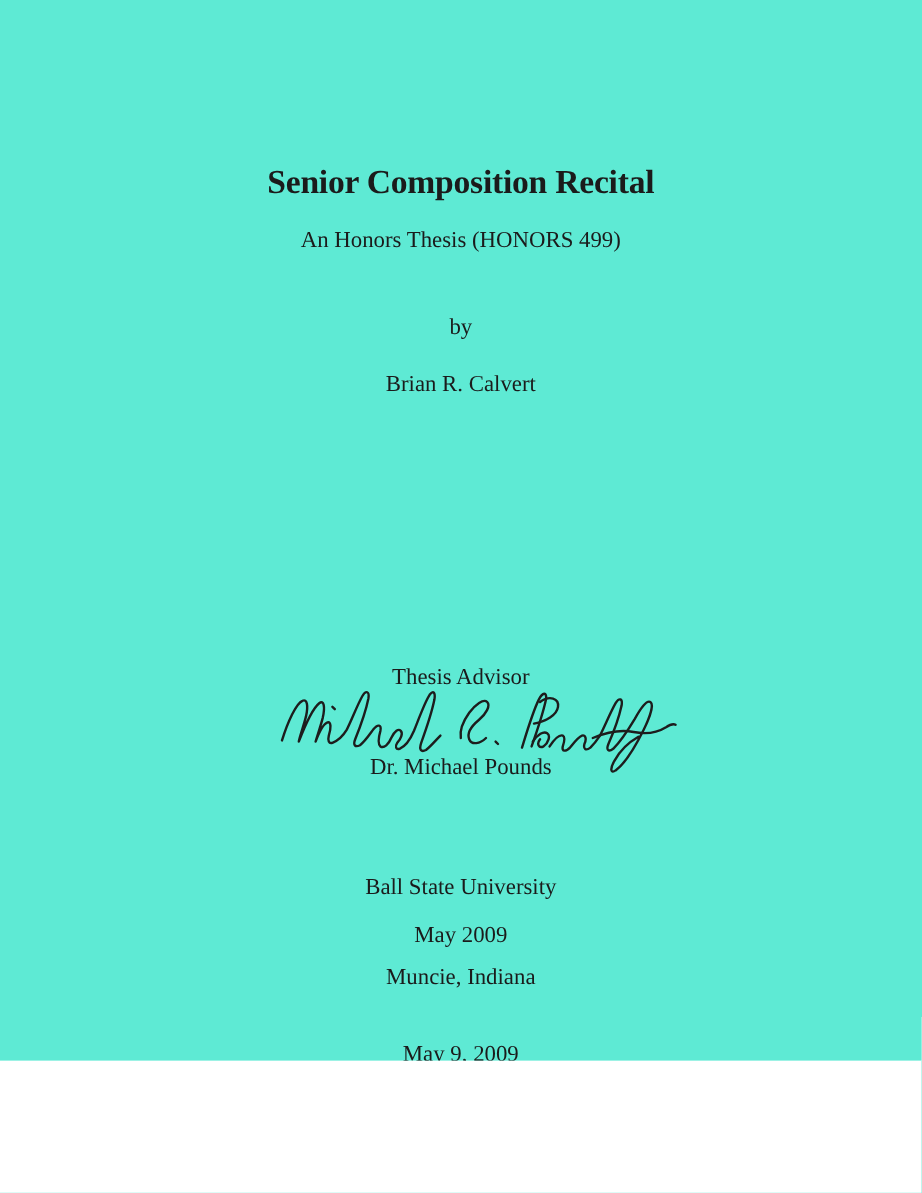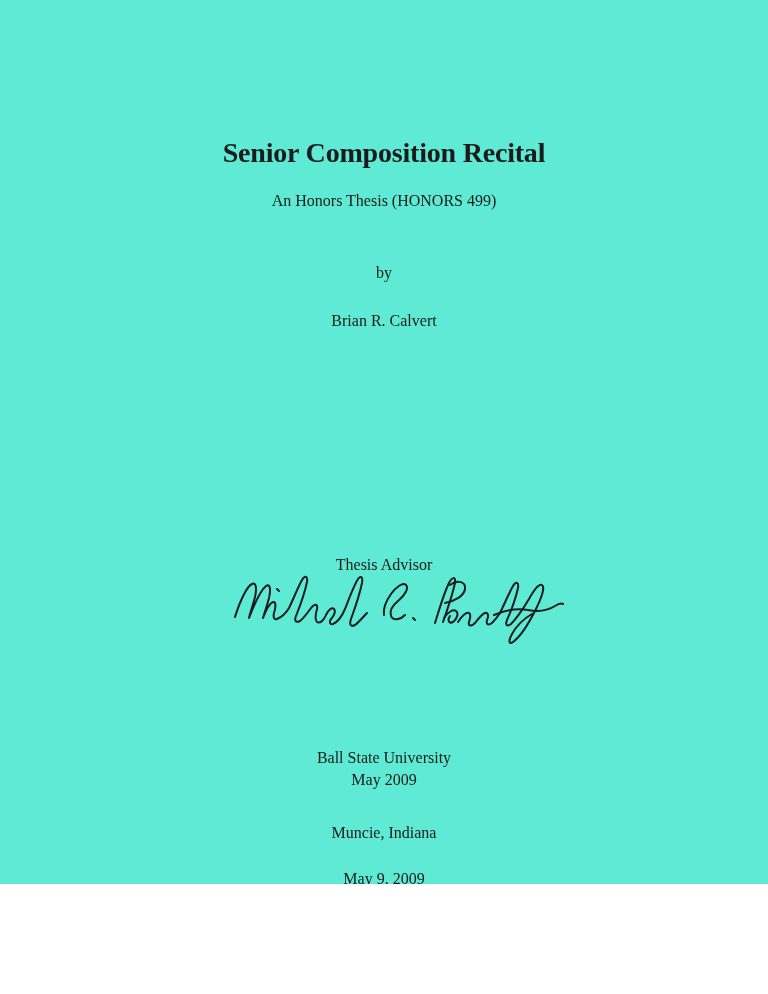--- a/index.html
+++ b/index.html
@@ -16,21 +16,21 @@
     color: #1b1b1b;
     overflow: hidden;
     padding-left: 36px;
   }
   .line {
     position: absolute;
     left: 0;
     width: 768px;
     text-align: center;
     margin: 0;
-    font-size: 16px;
+    font-size: 19px;
     line-height: 25px;
     white-space: pre;
   }
   .line p { margin: 0; }
   .title {
     top: 136px;
     font-size: 28px;
     line-height: 33px;
     font-weight: bold;
     letter-spacing: -0.2px;
@@ -47,39 +47,40 @@
     height: 75px;
   }
   .signature-wrap svg { display: block; width: 335px; height: 75px; }
   .signature-wrap path {
     fill: none;
     stroke: #1d1d1d;
     stroke-width: 2;
     stroke-linecap: round;
     stroke-linejoin: round;
   }
-  .institution { top: 695px; }
+  .institution { top: 677px; }
   .date        { top: 767px; text-align: center; }
   .graduation  { top: 816px; }
 </style>
 </head>
 <body>
 
 <div class="page">
 
   <h1 class="line title">Senior Composition Recital</h1>
 
   <p class="line subtitle">An Honors Thesis (HONORS 499)</p>
 
   <p class="line byline">by</p>
 
   <p class="line author">Brian R. Calvert</p>
 
   <div class="line advisor">
     <p>Thesis Advisor</p>
+    <p>Dr. Michael Pounds</p>
   </div>
 
   <div class="signature-wrap" aria-label="Michael S. Pounds">
     <svg viewBox="0 0 335 75">
 
       <path d="M 3 44
                C 8 28 15 13 20 11
                C 24 9 25 15 23 24
                C 21 32 18 40 17 45
                C 22 32 29 17 34 13

